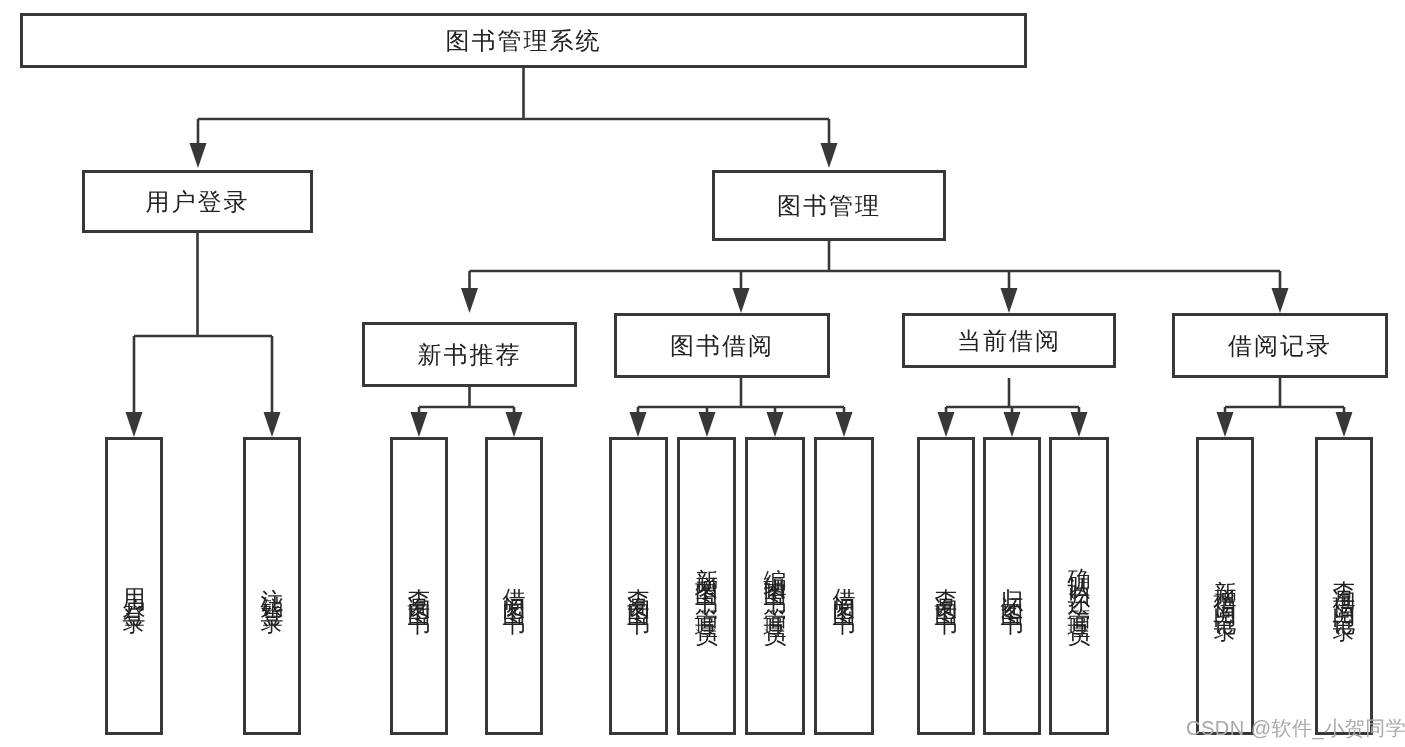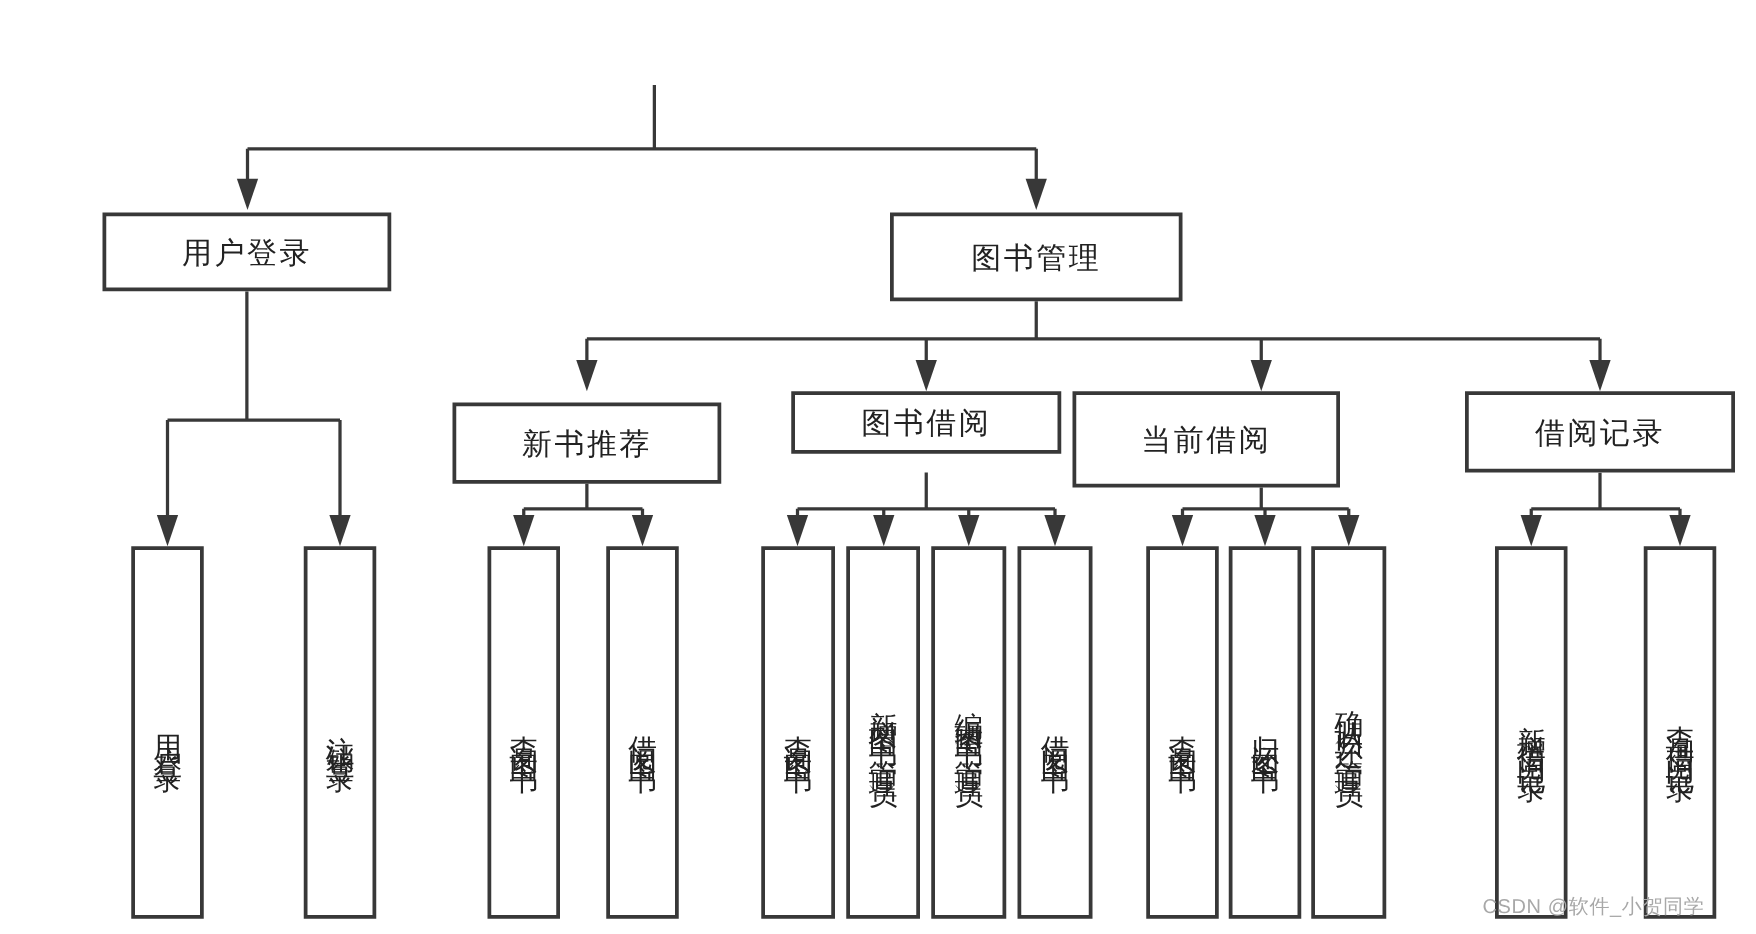--- a/index.html
+++ b/index.html
@@ -33,21 +33,21 @@
   .leaf{
     writing-mode:vertical-rl;
     text-orientation:mixed;
     letter-spacing:8px;
     font-size:23px;
     line-height:1;
   }
   .watermark{
     position:absolute;z-index:3;
     left:1186px;top:715px;
-    font-size:16px;
+    font-size:20px;
     color:var(--watermark);
     letter-spacing:0.5px;
     white-space:nowrap;
   }
 </style>
 </head>
 <body>
 
 <div class="canvas">
 
@@ -80,27 +80,28 @@
     <path d="M1009 378 L1009 407 M946 407 L1079 407 M946 407 L946 416 M1012 407 L1012 416 M1079 407 L1079 416"></path>
     <polygon points="937.5,412 954.5,412 946,437"></polygon>
     <polygon points="1003.5,412 1020.5,412 1012,437"></polygon>
     <polygon points="1070.5,412 1087.5,412 1079,437"></polygon>
 
     <path d="M1280 378 L1280 407 M1225 407 L1344 407 M1225 407 L1225 416 M1344 407 L1344 416"></path>
     <polygon points="1216.5,412 1233.5,412 1225,437"></polygon>
     <polygon points="1335.5,412 1352.5,412 1344,437"></polygon>
   </svg>
 
+  <div class="node hbox" style="left:20px;top:13px;width:1007px;height:55px">图书管理系统</div>
 
   <div class="node hbox" style="left:82px;top:170px;width:231px;height:63px">用户登录</div>
   <div class="node hbox" style="left:712px;top:170px;width:234px;height:71px">图书管理</div>
 
   <div class="node hbox" style="left:362px;top:322px;width:215px;height:65px">新书推荐</div>
-  <div class="node hbox" style="left:633px;top:313px;width:216px;height:50px">图书借阅</div>
-  <div class="node hbox" style="left:858px;top:313px;width:214px;height:77px">当前借阅</div>
+  <div class="node hbox" style="left:614px;top:313px;width:216px;height:65px">图书借阅</div>
+  <div class="node hbox" style="left:902px;top:313px;width:214px;height:55px">当前借阅</div>
   <div class="node hbox" style="left:1172px;top:313px;width:216px;height:65px">借阅记录</div>
 
   <div class="node leaf" style="left:105px;top:437px;width:58px;height:298px">用户登录</div>
   <div class="node leaf" style="left:243px;top:437px;width:58px;height:298px">注销登录</div>
 
   <div class="node leaf" style="left:390px;top:437px;width:58px;height:298px">查询图书</div>
   <div class="node leaf" style="left:485px;top:437px;width:58px;height:298px">借阅图书</div>
 
   <div class="node leaf" style="left:609px;top:437px;width:59px;height:298px">查询图书</div>
   <div class="node leaf" style="left:677px;top:437px;width:59px;height:298px">新增图书（管理员）</div>

